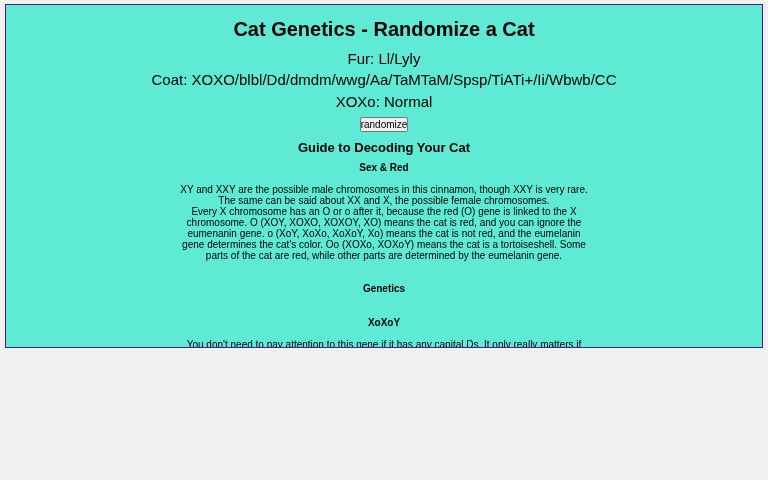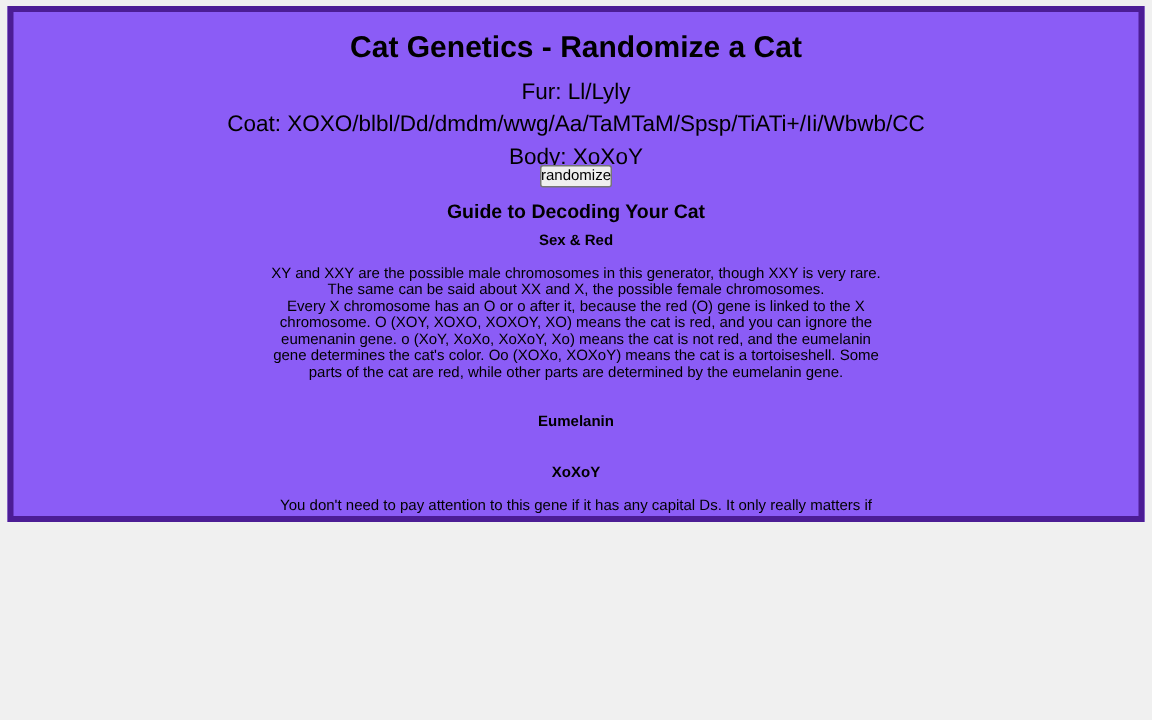--- a/index.html
+++ b/index.html
@@ -4,39 +4,39 @@
   <style>
     html, body { margin: 0; padding: 0; }
     body {
       width: 768px; height: 480px; overflow: hidden;
       background: #f0f0f0;
       font-family: "Liberation Sans", sans-serif;
       color: #000;
     }
     .frame {
       position: absolute; left: 5px; top: 4px; width: 758px; height: 344px;
-      background: #8b5cf6;
-      border: 4px solid #4c1d95;
+      background: #5eead4;
+      border: 1px solid #4c1d95;
       box-sizing: border-box;
       overflow: hidden;
     }
     .content {
       width: 400px; margin: 0 auto; text-align: center;
       font-size: 10px; line-height: 11px;
     }
     h1 {
       font-size: 20px; font-weight: bold; margin: 12px -100px 0; line-height: 24px;
       white-space: nowrap;
     }
     .trait { margin: 0; font-size: 15px; }
     .fur { margin-top: 12px; }
     .coat { margin-top: 10px; white-space: nowrap; margin-left: -60px; margin-right: -60px; }
     .body-t { margin-top: 11px; }
     .btn {
-      display: inline-block; 
+      display: inline-block; margin-top: 10px;
       font-family: "Liberation Sans", sans-serif; font-size: 10px;
       padding: 1px 0; line-height: 11px;
       background: #efefef; border: 1px solid #767676; border-radius: 2px;
       color: #000; cursor: pointer;
     }
     h2 { font-size: 13px; font-weight: bold; margin: 12px 0 0; line-height: 12px; }
     h3 { font-size: 10px; font-weight: bold; margin: 0; line-height: 12px; }
     .guide-title { margin-top: 10px; }
     .section { margin-top: 10px; }
     .section.first { margin-top: 8px; }
@@ -46,36 +46,36 @@
   </style>
 </head>
 <body>
 
 <div class="frame">
   <div class="content">
     <h1>Cat Genetics - Randomize a Cat</h1>
 
     <p class="trait fur">Fur: Ll/Lyly</p>
     <p class="trait coat">Coat: XOXO/blbl/Dd/dmdm/wwg/Aa/TaMTaM/Spsp/TiATi+/Ii/Wbwb/CC</p>
-    <p class="trait body-t">Body: XoXoY</p>
+    <p class="trait body-t">XOXo: Normal</p>
 
     <button class="btn">randomize</button>
 
     <h2 class="guide-title">Guide to Decoding Your Cat</h2>
 
     <div class="section first">
       <h3>Sex &amp; Red</h3>
       <p class="para">
-        <span>XY and XXY are the possible male chromosomes in this generator, though XXY is very rare. The same can be said about XX and X, the possible female chromosomes.</span>
+        <span>XY and XXY are the possible male chromosomes in this cinnamon, though XXY is very rare. The same can be said about XX and X, the possible female chromosomes.</span>
         <span>Every X chromosome has an O or o after it, because the red (O) gene is linked to the X chromosome. O (XOY, XOXO, XOXOY, XO) means the cat is red, and you can ignore the eumenanin gene. o (XoY, XoXo, XoXoY, Xo) means the cat is not red, and the eumelanin gene determines the cat's color. Oo (XOXo, XOXoY) means the cat is a tortoiseshell. Some parts of the cat are red, while other parts are determined by the eumelanin gene.</span>
       </p>
     </div>
 
     <div class="section gap">
-      <h3>Eumelanin</h3>
+      <h3>Genetics</h3>
     </div>
 
     <div class="section gap">
       <h3>XoXoY</h3>
       <p class="para">You don't need to pay attention to this gene if it has any capital Ds. It only really matters if you have dd, which means your cat is dilute. Being dilute means that the colors lighten. Red becomes cream, black becomes blue, chocolate becomes lilac, and cinnamon becomes fawn.</p>
     </div>
 
     <div class="section gap">
       <p class="para">This gene only matters if your cat is dilute (dd). If it's dmdm, the dilute color is normal. If it's Dmdm or DmDm though, cream turns to apricot and all other dilute colors become caramel.</p>
     </div>

